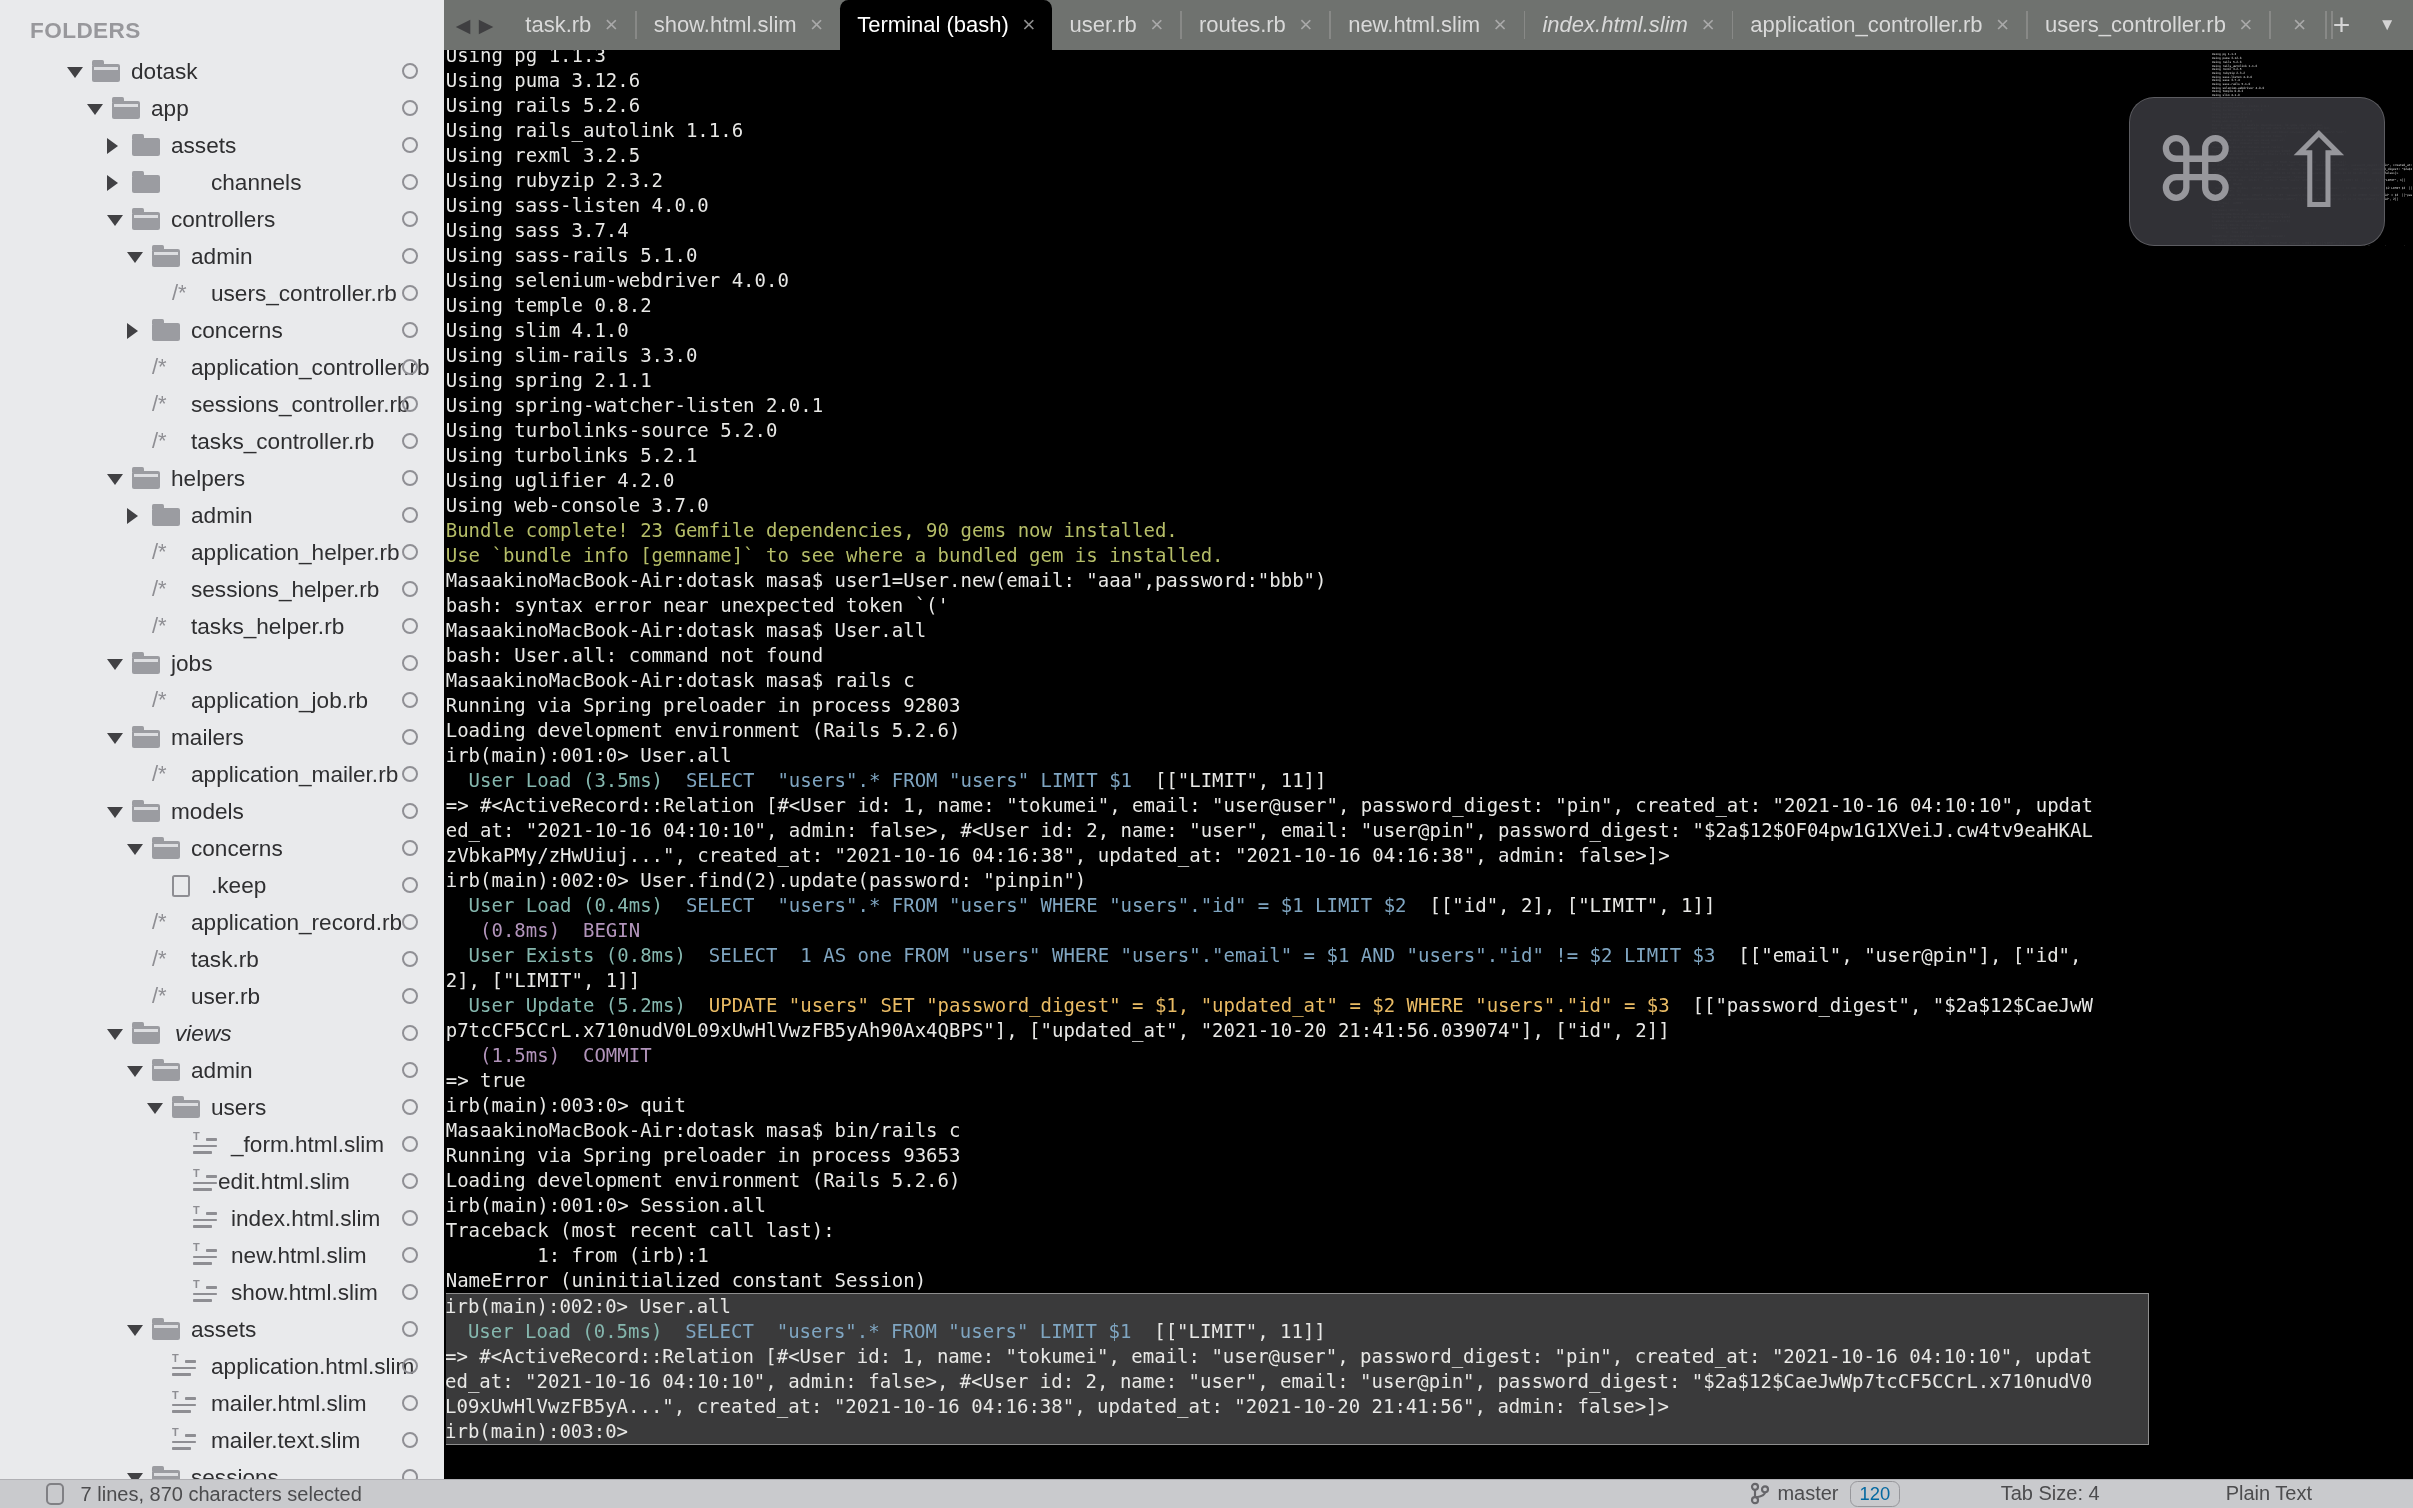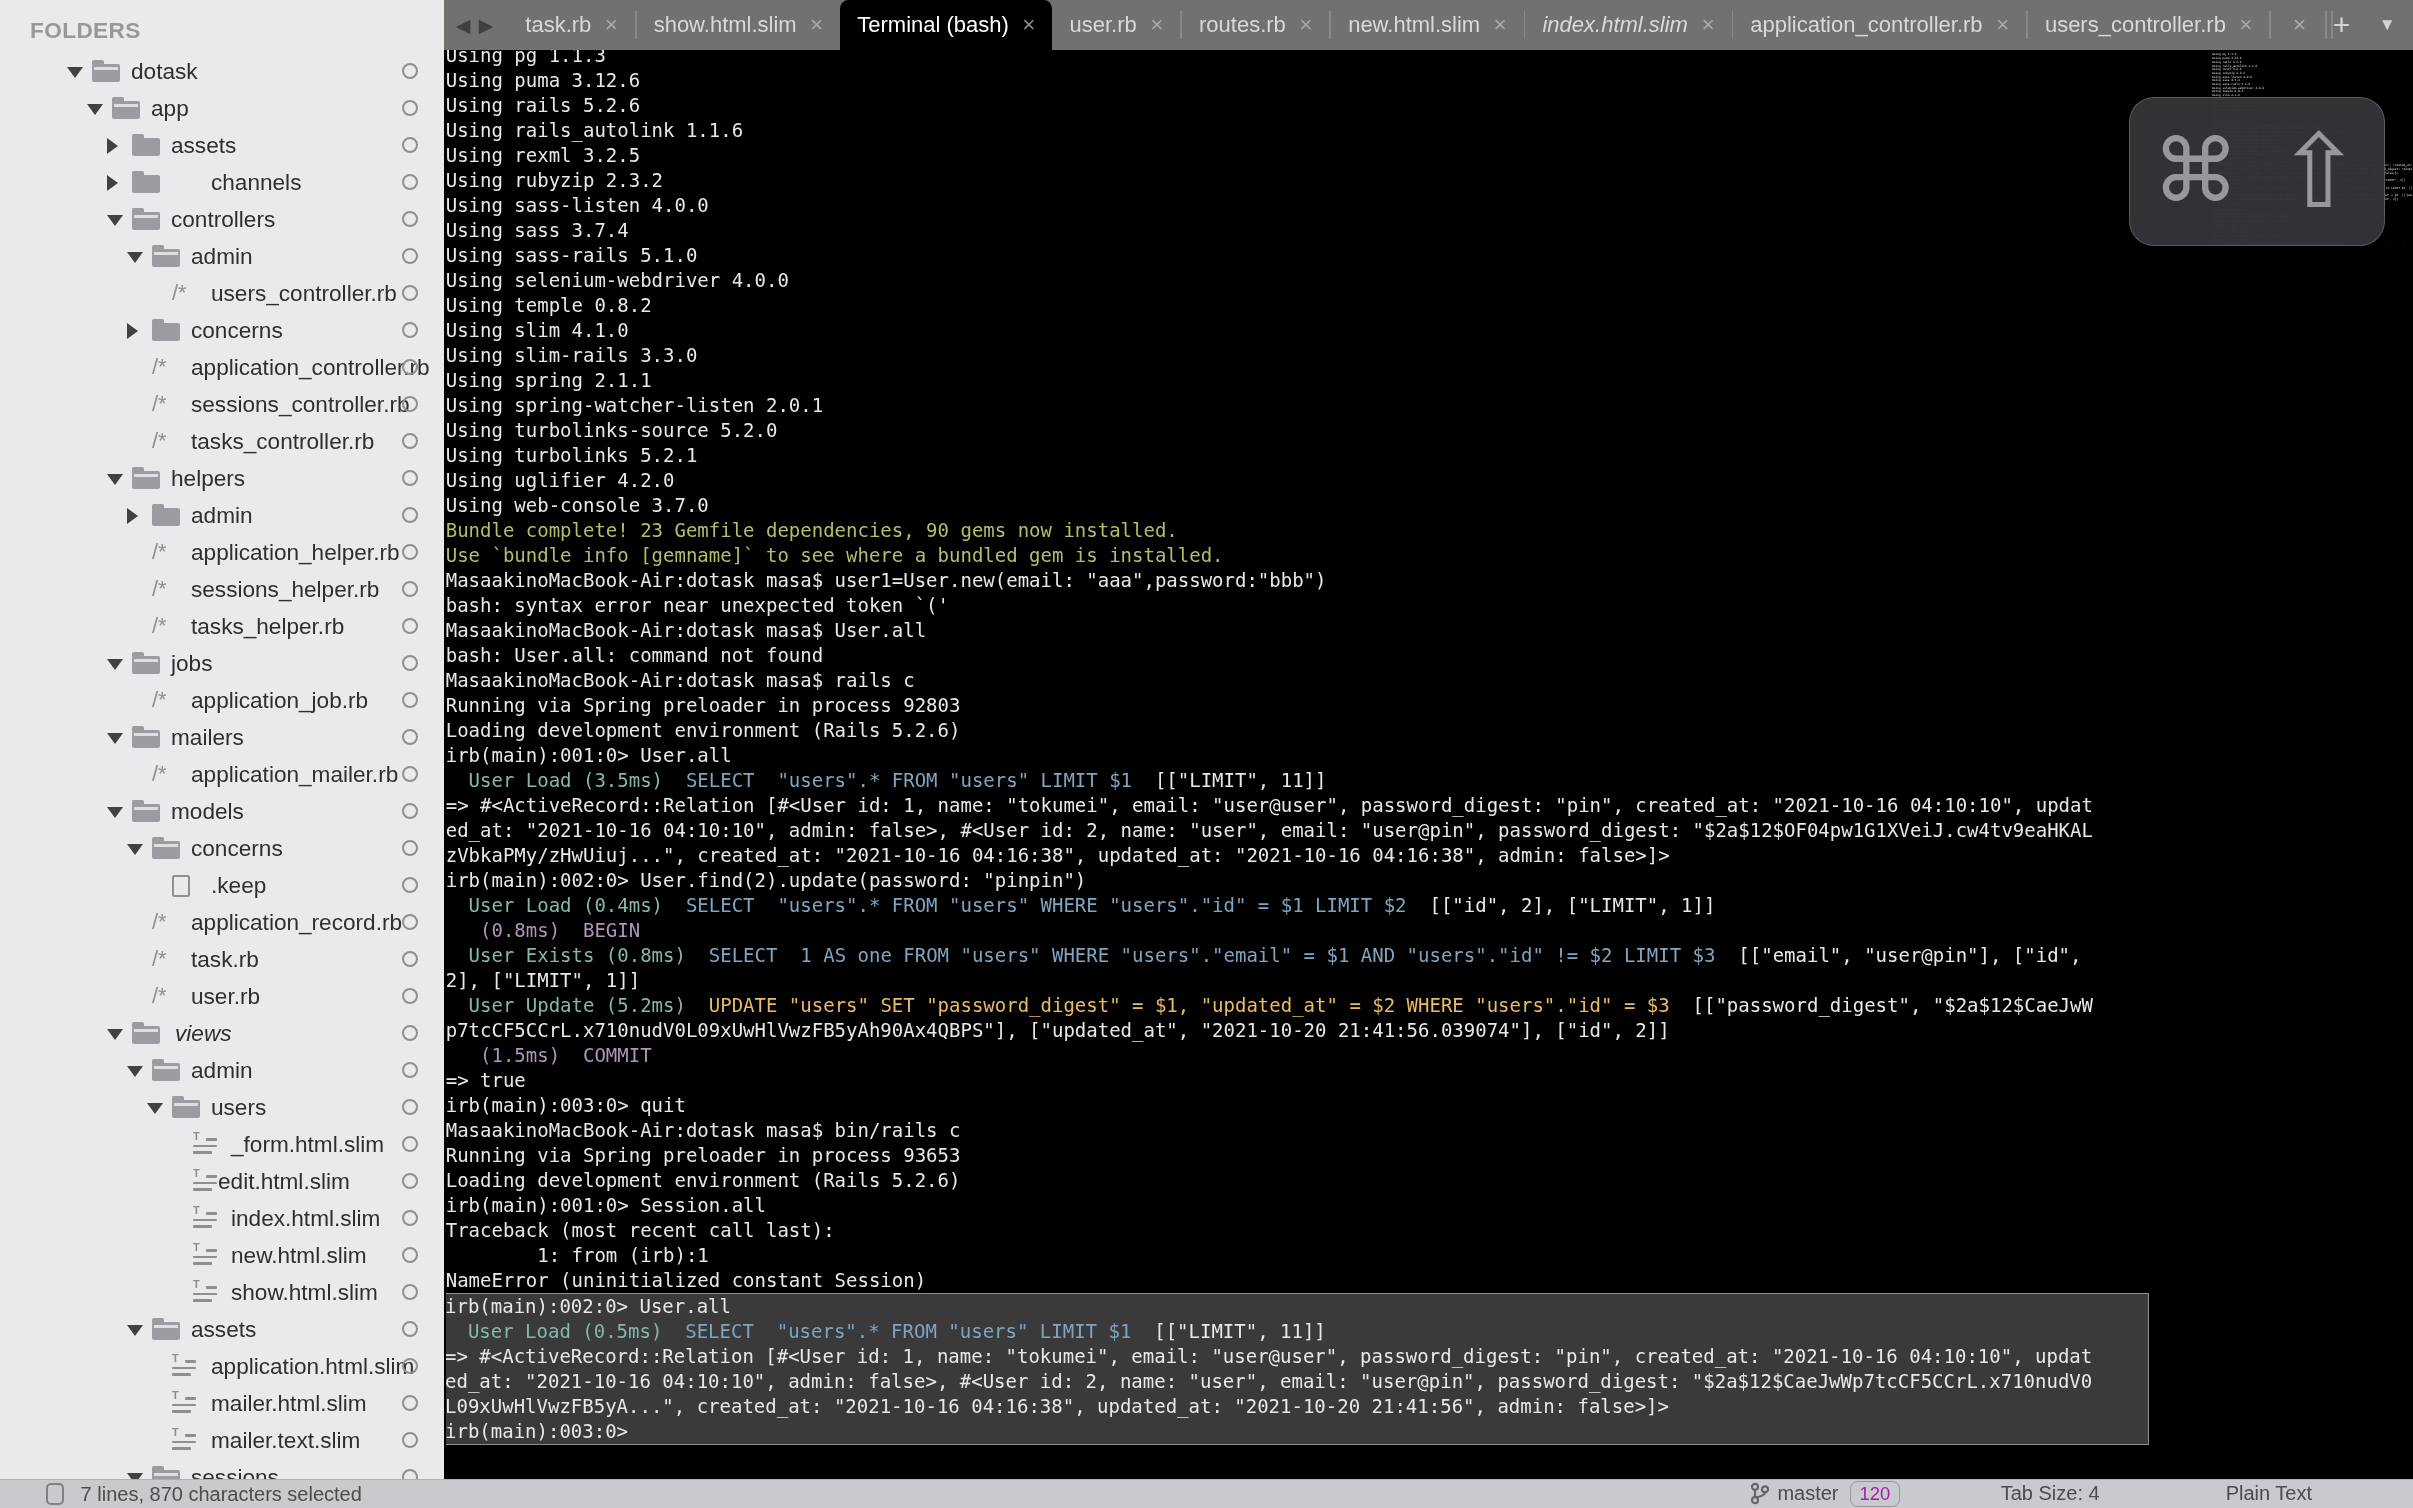--- a/index.html
+++ b/index.html
@@ -52,21 +52,21 @@
   #overlay { position:absolute; left:2129px; top:97px; width:256px; height:149px; background:rgba(51,51,56,.97); border:1.7px solid rgba(135,135,140,.5); border-radius:25px; display:flex; align-items:center; justify-content:center; gap:37px; color:#97979c; font-family:"DejaVu Sans", sans-serif; }
   .key-cmd { font-size:87px; line-height:1; }
   .key-shift { font-size:102px; line-height:1; }
 
   
   #statusbar { position:absolute; left:0; top:1479px; width:2413px; height:29px; background:#c9cacd; border-top:0.8px solid #b0b0b4; display:flex; align-items:center; font-size:20px; color:#4c4c4e; }
   .panel-icon { margin-left:46px; width:17.6px; height:22px; border:2.5px solid #808084; border-radius:5px; background:transparent; }
   .sel-text { margin-left:17px; }
   .status-right { margin-left:auto; display:flex; align-items:center; }
   .branch-wrap { display:flex; align-items:center; gap:6.7px; }
-  .badge { margin-left:11.7px; border:1.7px solid #97979b; border-radius:7.5px; padding:0.8px 8.4px 1.7px; font-size:18.4px; color:#a21caf; }
+  .badge { margin-left:11.7px; border:1.7px solid #97979b; border-radius:7.5px; padding:0.8px 8.4px 1.7px; font-size:18.4px; color:#0369a1; }
   .tabsize { margin-left:101px; }
   .syntax { margin-left:126px; margin-right:101px; }
 </style>
 </head>
 <body>
 
 <div id="sidebar">
   <div class="folders-header">FOLDERS</div>
   <div id="file-tree">
       <div class="tree-row">

